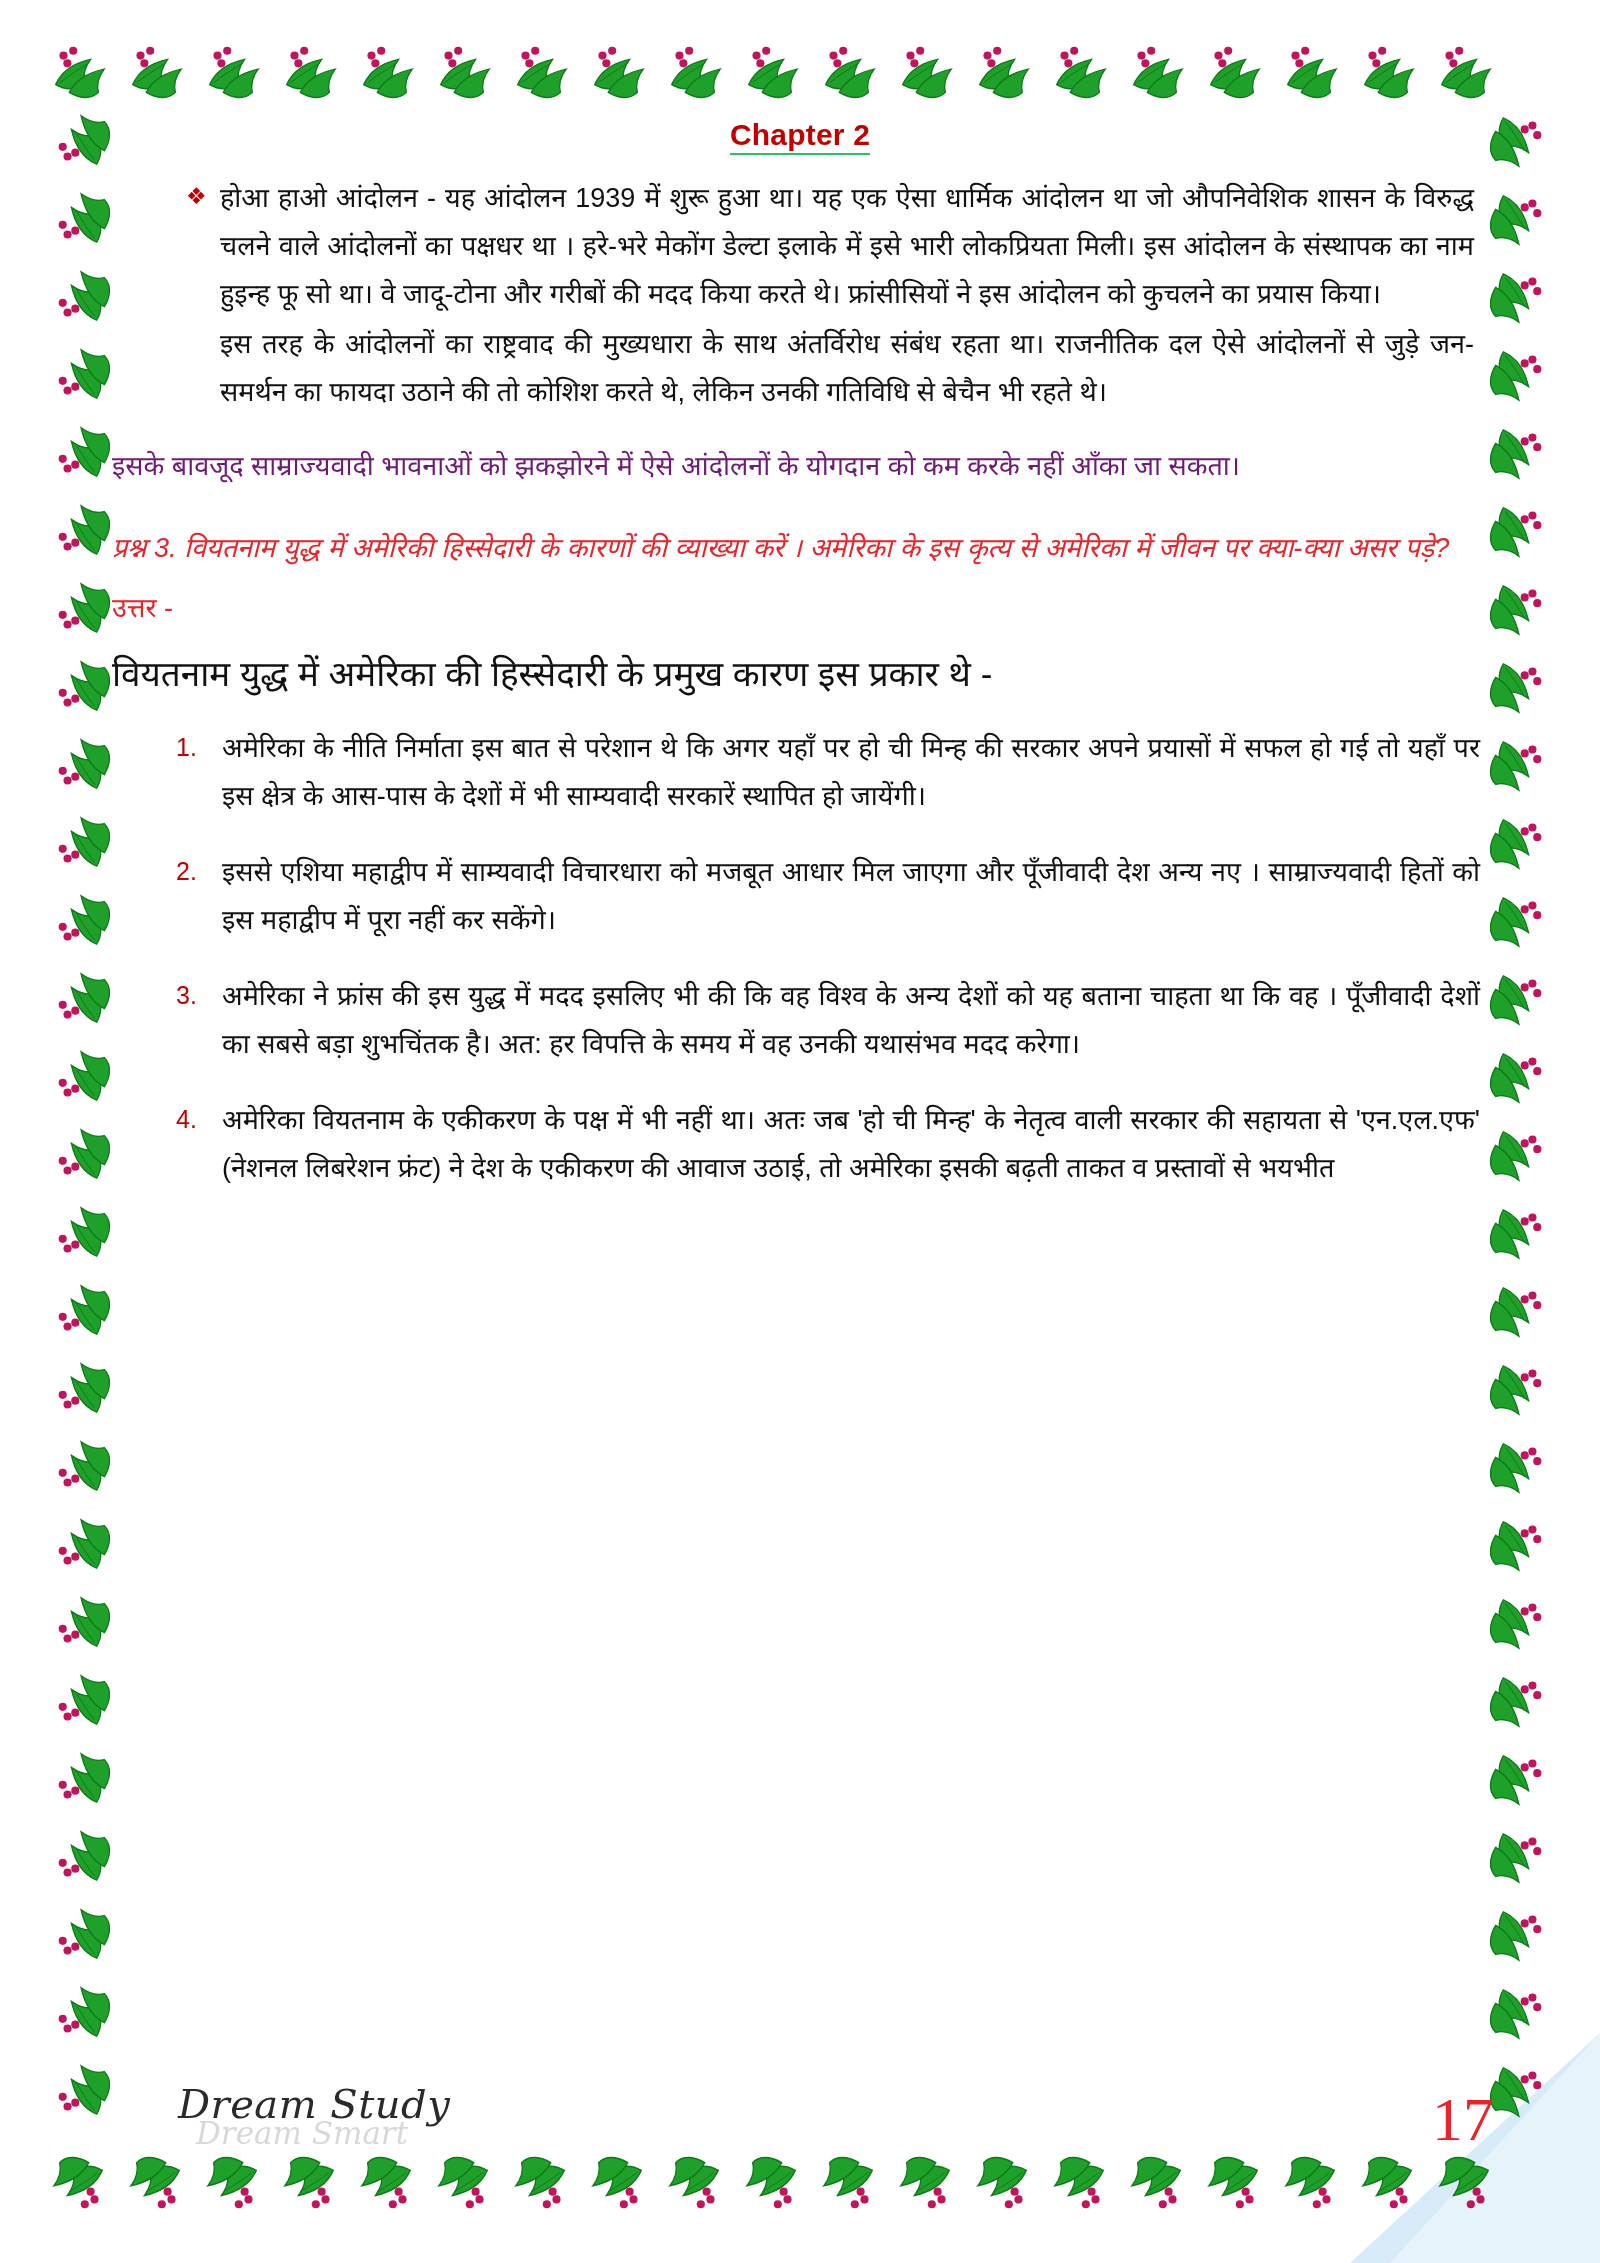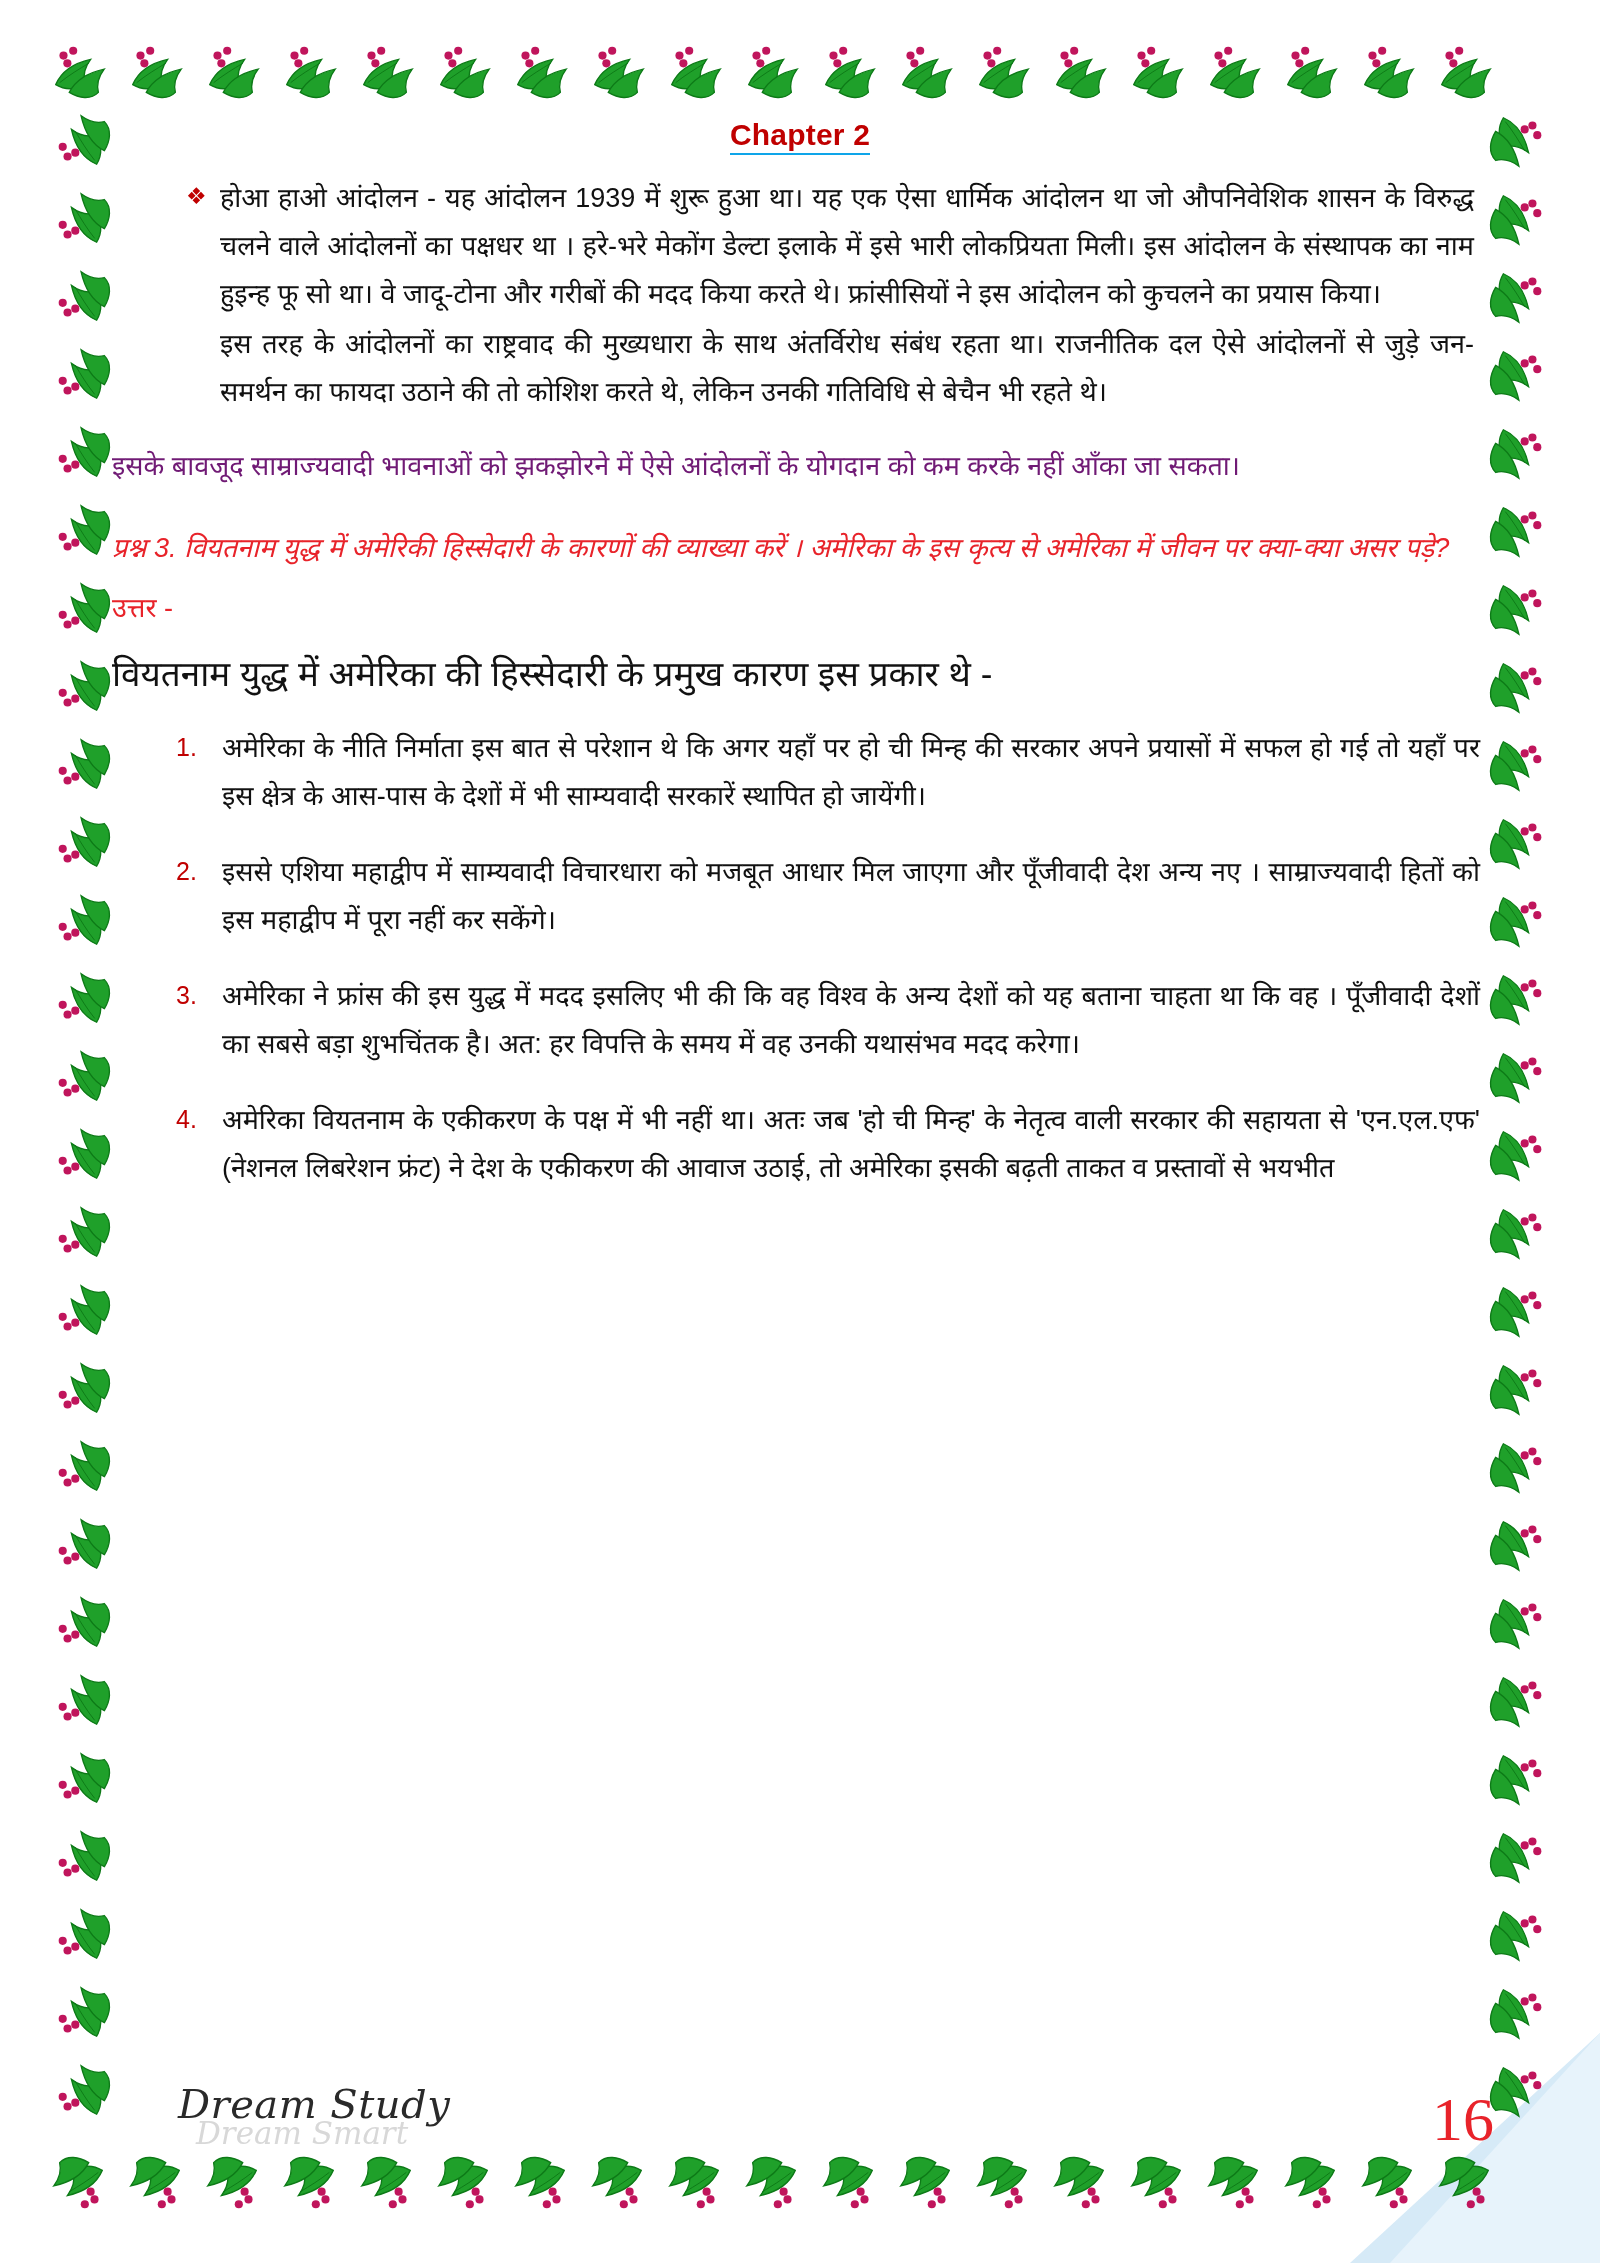--- a/index.html
+++ b/index.html
@@ -54,21 +54,21 @@
   }
 
   .chapter-label {
     text-align: center;
     color: #c00000;
     font-weight: bold;
     font-size: 30px;
     letter-spacing: .2px;
   }
   .chapter-label span {
-    border-bottom: 2px solid #0ea5e9;
+    border-bottom: 2px solid #22c55e;
     padding-bottom: 2px;
   }
   .chapter-title {
     text-align: center;
     color: #0a0ab4;
     font-weight: bold;
     font-size: 33px;
     margin-top: 16px;
   }
   .chapter-title span {
@@ -1334,14 +1334,14 @@
         <div class="li-text">अमेरिका वियतनाम के एकीकरण के पक्ष में भी नहीं था। अतः जब 'हो ची मिन्ह' के नेतृत्व वाली सरकार की सहायता से 'एन.एल.एफ' (नेशनल लिबरेशन फ्रंट) ने देश के एकीकरण की आवाज उठाई, तो अमेरिका इसकी बढ़ती ताकत व प्रस्तावों से भयभीत</div>
       </li>
     </ol>
   </div>
 
   <div class="watermark">
     <div class="wm-main">Dream Study</div>
     <div class="wm-sub">Dream Smart</div>
   </div>
 
-  <div class="page-number">16</div>
+  <div class="page-number">17</div>
 </div>
 
 </body></html>

